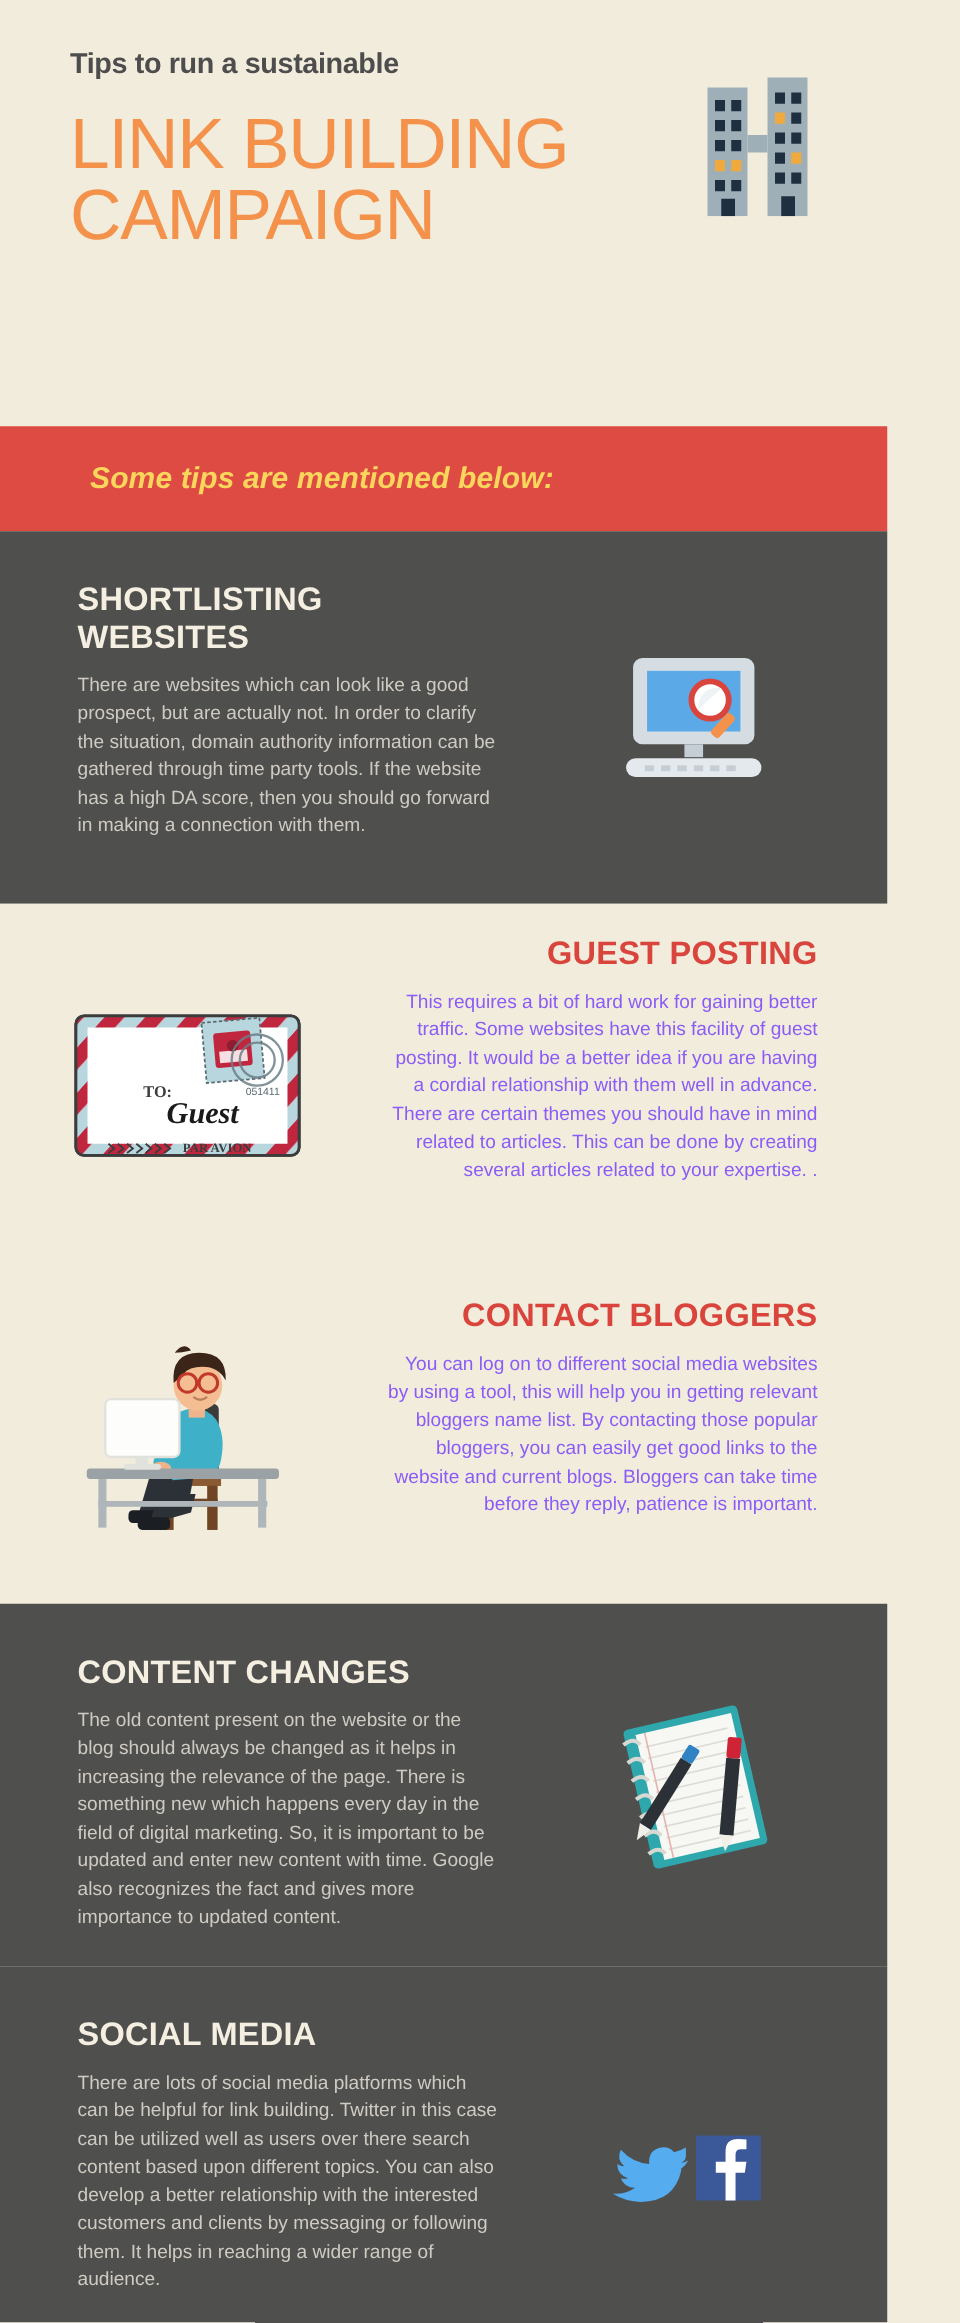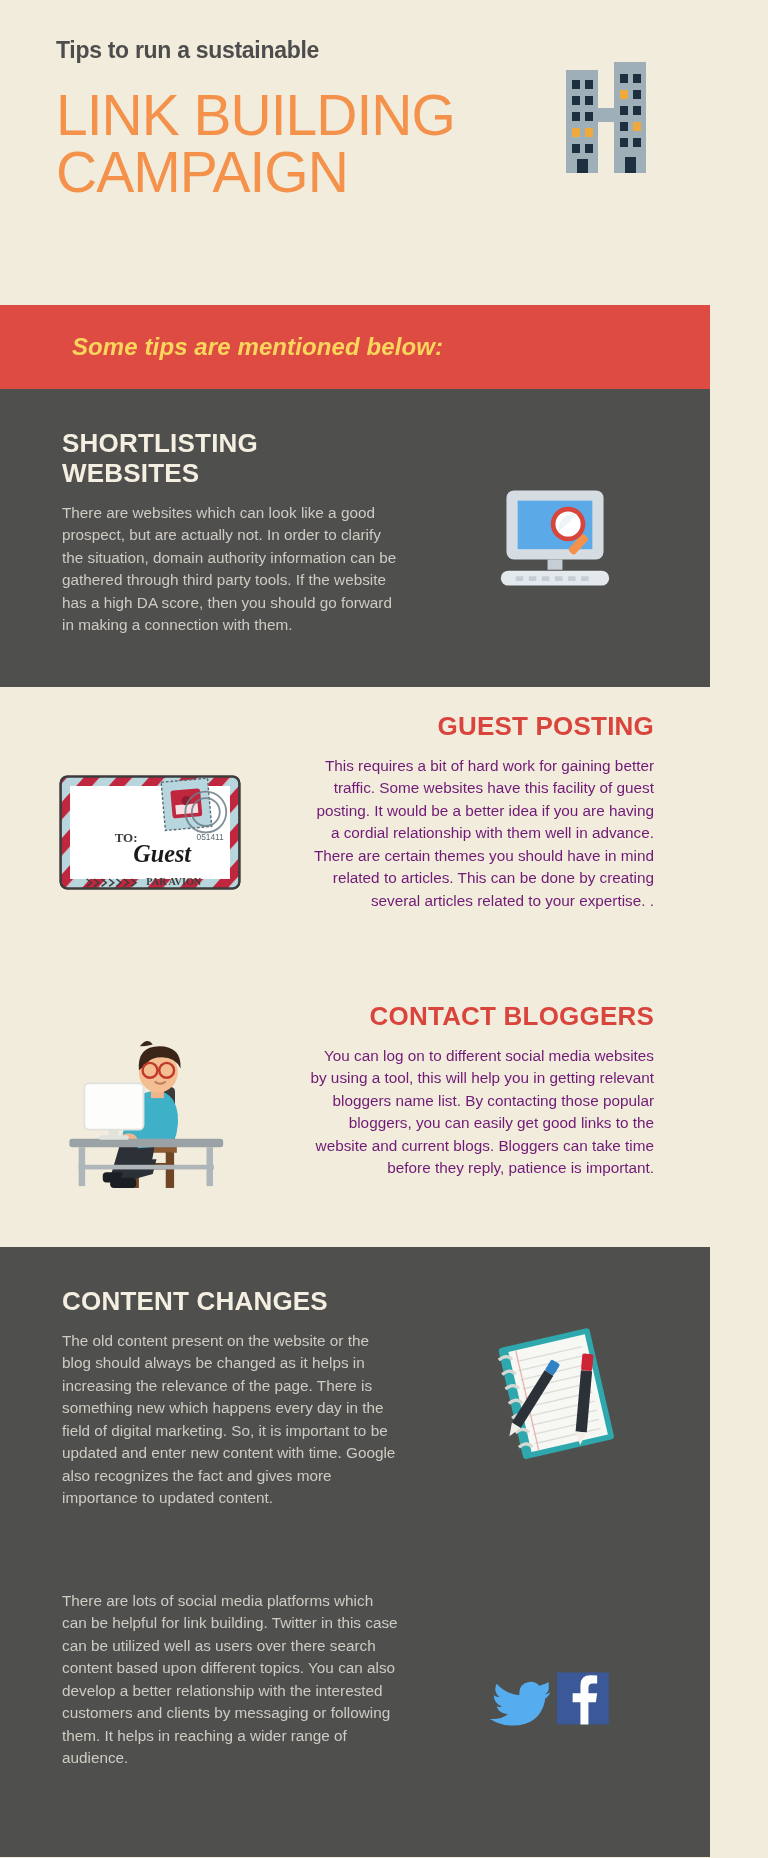--- a/index.html
+++ b/index.html
@@ -52,20 +52,21 @@
     height: 115px;
   }
 
   
   .redband {
     height: 84px;
     background: #dd4b42;
     display: flex;
     align-items: center;
     padding-left: 72px;
+    margin-top: 36px;
   }
   .redband-text {
     font-size: 24px;
     font-weight: bold;
     font-style: italic;
     color: #fad65c;
     letter-spacing: 0.1px;
   }
 
   
@@ -88,21 +89,21 @@
   }
   .dark .sec-title  { color: #f5efe2; }
   .light .sec-title { color: #d9453c; }
 
   .sec-body {
     font-size: 15.3px;
     line-height: 1.47;
     margin-top: 13px;
   }
   .dark .sec-body  { color: #cfcbc2; }
-  .light .sec-body { color: #701a75; }
+  .light .sec-body { color: #8b5cf6; }
 
   
   .row-left .sec-text {
     width: 400px;
     padding: 40px 0 38px 62px;
     text-align: left;
   }
   .row-left .sec-art {
     flex: 1;
     display: flex;
@@ -170,21 +171,21 @@
     </span>
   </div>
 
   <div class="redband">
     <div class="redband-text">Some tips are mentioned below:</div>
   </div>
 
   <div class="section dark row-left" style="height:298px">
     <div class="sec-text">
       <div class="sec-title">SHORTLISTING WEBSITES</div>
-      <div class="sec-body">There are websites which can look like a good prospect, but are actually not. In order to clarify the situation, domain authority information can be gathered through third party tools. If the website has a high DA score, then you should go forward in making a connection with them.</div>
+      <div class="sec-body">There are websites which can look like a good prospect, but are actually not. In order to clarify the situation, domain authority information can be gathered through time party tools. If the website has a high DA score, then you should go forward in making a connection with them.</div>
     </div>
     <div class="sec-art">
       <span>
         <svg viewBox="0 0 120 110" width="112" height="104">
 
           <rect x="8" y="4" width="104" height="74" rx="8" fill="#d6dde2"></rect>
 
           <rect x="20" y="15" width="80" height="52" fill="#5ca9e8"></rect>
 
           <rect x="52" y="78" width="16" height="11" fill="#c5ced4"></rect>
@@ -372,20 +373,21 @@
             <rect x="100" y="52" width="12" height="66" fill="#2c3138"></rect>
             <path d="M100 118 l6 14 6 -14 z" fill="#f2efe8"></path>
           </g>
         </svg>
       </span>
     </div>
   </div>
 
   <div class="section dark row-left" style="height:320px">
     <div class="sec-text">
+      <div class="sec-title">SOCIAL MEDIA</div>
       <div class="sec-body">There are lots of social media platforms which can be helpful for link building. Twitter in this case can be utilized well as users over there search content based upon different topics. You can also develop a better relationship with the interested customers and clients by messaging or following them. It helps in reaching a wider range of audience.</div>
     </div>
     <div class="sec-art">
       <span>
         <svg viewBox="0 0 140 70" width="130" height="65">
 
           <g>
             <path d="M62 12 q-5 3 -10 4 q-4 -5 -11 -4 q-11 2 -10 14 q-14 -1 -24 -12 q-4 8 3 14 q-3 0 -6 -2
                      q0 9 9 12 q-3 1 -6 0 q3 8 12 8 q-8 6 -19 5 q11 7 24 7 q28 0 34 -26 q0 -1 0 -2 q4 -3 6 -7 q-4 2 -6 2 q4 -2 4 -6 z" fill="#55acee" transform="translate(0,6) scale(1.02)"></path>
           </g>

